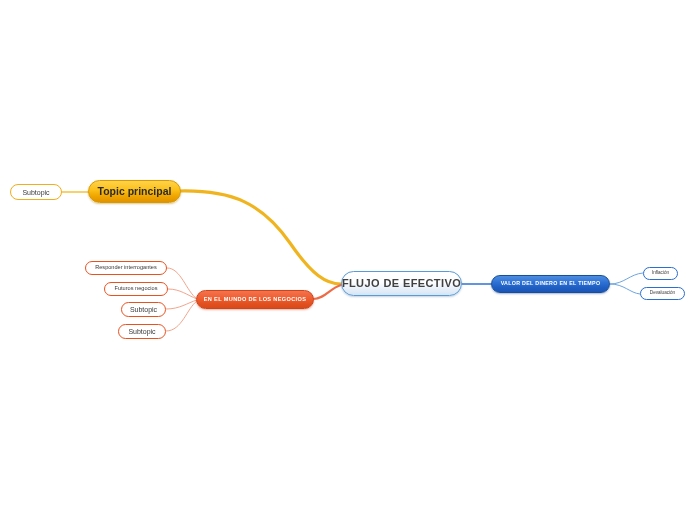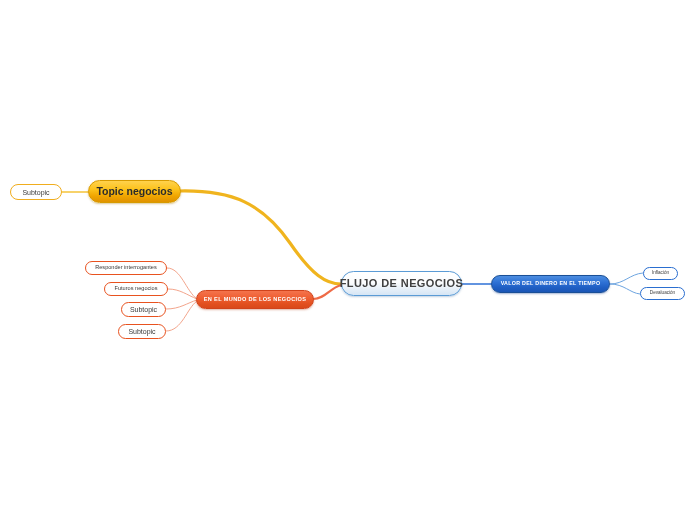--- a/index.html
+++ b/index.html
@@ -154,23 +154,23 @@
     <path d="M 166 331 C 182 331, 187 308, 197 301" fill="none" stroke="#f3a58c" stroke-width="1.0"></path>
 
     <path d="M 462 284 L 491 284" fill="none" stroke="#2f72d6" stroke-width="1.3" stroke-linecap="round"></path>
 
     <path d="M 610 284 C 624 284, 630 274, 643 273" fill="none" stroke="#6ea5e0" stroke-width="1.0"></path>
     <path d="M 610 284 C 624 284, 630 293, 640 294" fill="none" stroke="#6ea5e0" stroke-width="1.0"></path>
   </svg>
 
   <div class="node node-yellow-sub">Subtopic</div>
 
-  <div class="node node-topic-main">Topic negocios</div>
+  <div class="node node-topic-main">Topic principal</div>
 
-  <div class="node node-central">FLUJO DE NEGOCIOS</div>
+  <div class="node node-central">FLUJO DE EFECTIVO</div>
 
   <div class="node node-orange-branch">EN EL MUNDO DE LOS NEGOCIOS</div>
 
   <div class="node node-orange-sub n-resp">Responder interrogantes</div>
 
   <div class="node node-orange-sub n-fut">Futuros negocios</div>
 
   <div class="node node-orange-sub n-sub1">Subtopic</div>
 
   <div class="node node-orange-sub n-sub2">Subtopic</div>

